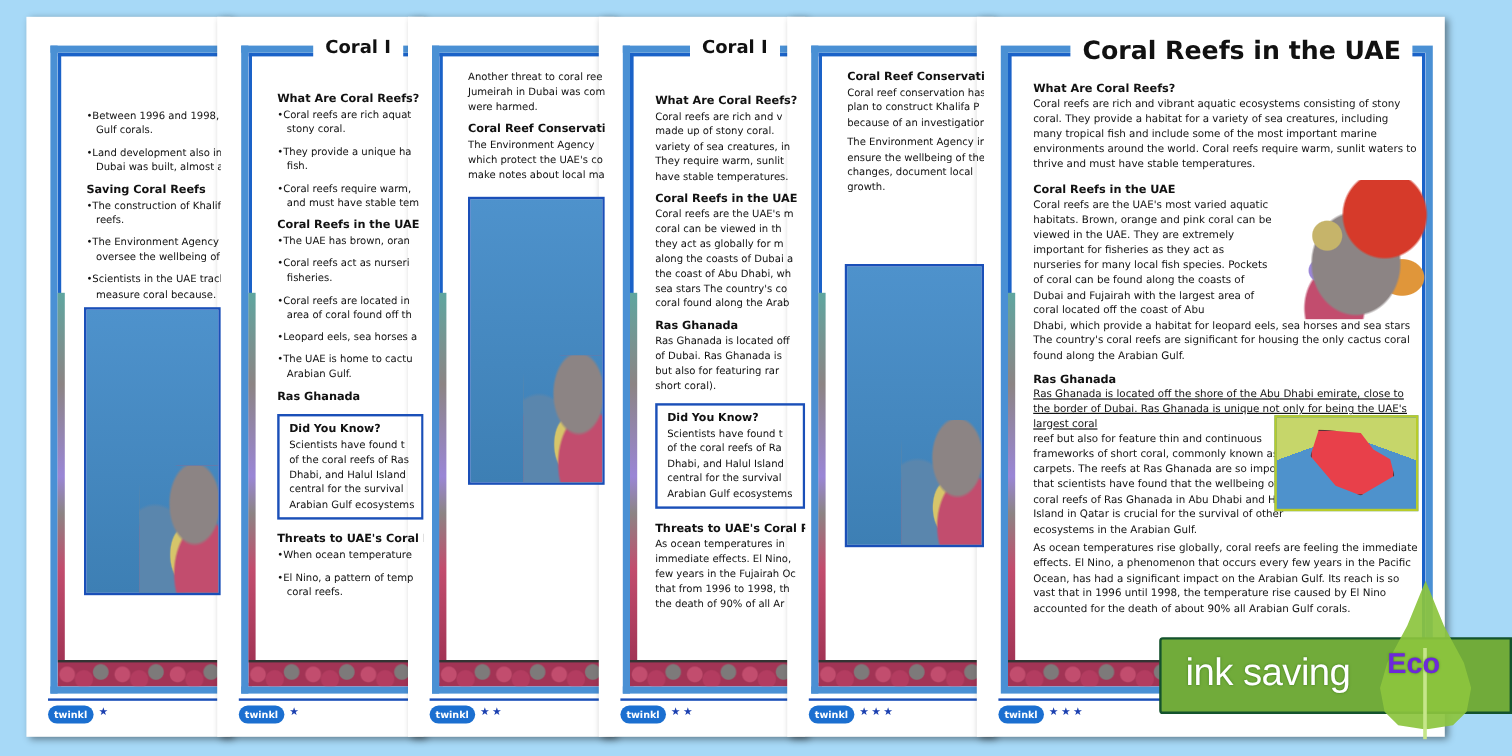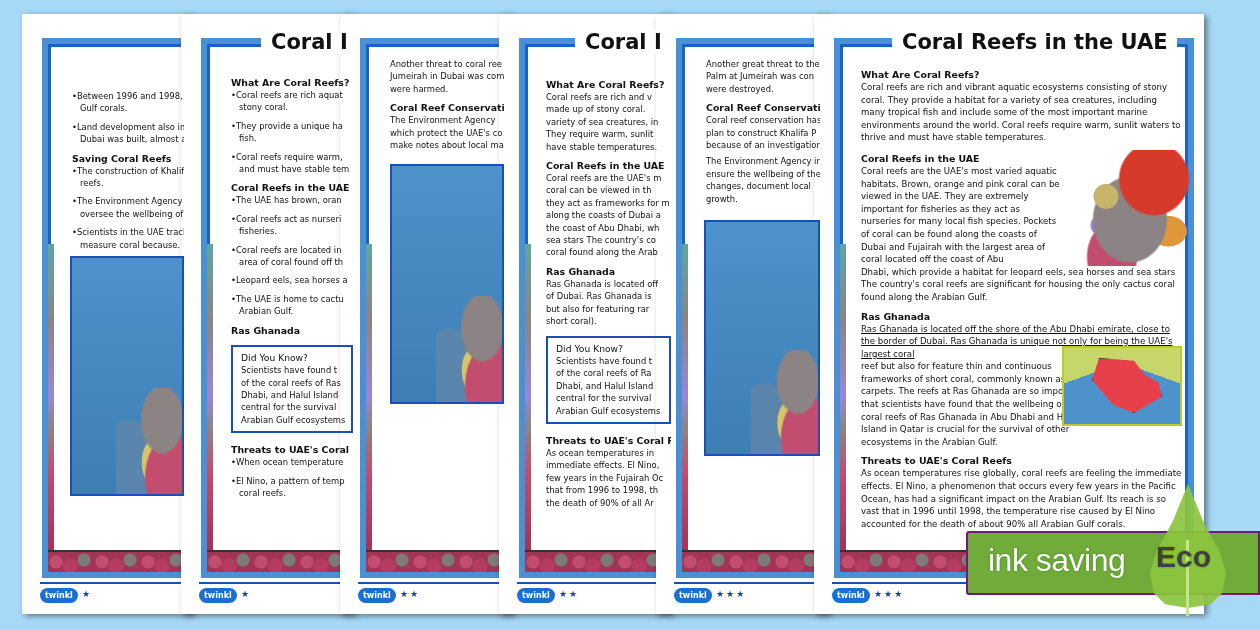--- a/index.html
+++ b/index.html
@@ -37,40 +37,40 @@
   }
   .coral-side {
     position: absolute; left: -2px; top: 200px; width: 8px; bottom: 22px;
     background: linear-gradient(#5fa6a0, #8c8484 25%, #9a86d6 50%, #8c8484 60%, #c24d6e 75%, #a23455);
   }
 
   .page-title {
     position: absolute; top: 16px; left: 70px;
     background: #fff; padding: 0 10px;
     font-family: "DejaVu Sans", sans-serif; font-weight: bold;
-    font-size: 21px; color: #111; white-space: nowrap; z-index: 2;
+    font-size: 15px; color: #111; white-space: nowrap; z-index: 2;
   }
   .content {
     position: absolute; left: 24px; top: 46px; right: 0;
     font-family: "DejaVu Sans", sans-serif;
     font-size: 8.4px; line-height: 12.4px; color: #111; white-space: nowrap;
     z-index: 2;
   }
   .content.wide { white-space: normal; right: 14px; font-size: 8.6px; line-height: 12.6px; }
   .content h4 { font-size: 9.4px; font-weight: bold; margin-top: 6px; line-height: 13px; }
   .content h4:first-child { margin-top: 0; }
   .content p { margin-bottom: 3px; }
   .content li { list-style: none; padding-left: 8px; text-indent: -8px; margin-bottom: 6px; }
   .content li::before { content: "\2022 "; }
 
   .know-box {
     border: 2px solid #1a4fb8; padding: 5px 8px; margin: 8px 0 10px 0;
     font-size: 8.4px; line-height: 12.4px;
   }
-  .know-box h5 { font-size: 9.2px; font-weight: normal; }
+  .know-box h5 { font-size: 9.2px; font-weight: bold; }
 
   .sea-panel {
     position: absolute; background: linear-gradient(#4e92cc, #3d7fb4);
     border: 2px solid #1a4fb8; z-index: 1;
   }
   .sea-panel .reef {
     position: absolute; right: 0; bottom: 0; width: 60%; height: 45%;
     background:
       radial-gradient(ellipse at 70% 30%, #8c8484 20px, transparent 22px),
       radial-gradient(circle at 78% 40%, #9a86d6 8px, transparent 9px),
@@ -109,35 +109,35 @@
       linear-gradient(160deg, #c6d66a 0 30%, transparent 30%),
       linear-gradient(20deg, transparent 0 70%, #c6d66a 70%); }
   .map-art .arabia {
     position: absolute; left: 28px; top: 10px; width: 70px; height: 55px;
     background: #e8404a; border: 1px solid #333;
     clip-path: polygon(10% 0, 60% 5%, 75% 30%, 95% 45%, 100% 70%, 60% 100%, 30% 85%, 0 40%);
   }
 
   .eco-banner {
     position: absolute; left: 966px; top: 531px; width: 294px; height: 64px;
-    background: #71ab3a; border: 2px solid #701a75; border-radius: 3px 0 0 3px; z-index: 10;
+    background: #71ab3a; border: 2px solid #14532d; border-radius: 3px 0 0 3px; z-index: 10;
   }
   .eco-text {
     position: absolute; left: 20px; top: 9px; color: #ffffff; font-size: 32px;
     font-family: "Liberation Sans", sans-serif; letter-spacing: -0.5px;
     text-shadow: 0 0 2px #3c7a1a;
   }
   .leaf {
     position: absolute; left: 1150px; top: 484px; width: 76px; height: 124px; z-index: 11;
     background: #8cc43e; opacity: 0.92;
     clip-path: polygon(50% 0, 70% 30%, 92% 55%, 100% 72%, 95% 88%, 80% 97%, 50% 100%, 20% 97%, 5% 88%, 0 72%, 8% 55%, 30% 30%);
   }
   .leaf-stem { position: absolute; left: 1186px; top: 540px; width: 3px; height: 76px; background: #c6e68a; z-index: 12; }
   .eco-label {
-    position: absolute; left: 1156px; top: 540px; color: #404040; font-weight: bold; font-size: 30px;
+    position: absolute; left: 1156px; top: 540px; color: #6d28d9; font-weight: bold; font-size: 24px;
     font-family: "Liberation Sans", sans-serif; z-index: 13; text-shadow: 0 0 2px #4a8a1a;
   }
 </style>
 </head>
 <body>
 
 <div class="page" style="left:22px; width:170px;">
   <div class="frame" style="left:20px; top:24px;">
     <div class="inner"></div>
     <div class="coral-side"></div>
@@ -228,21 +228,21 @@
   <div class="frame">
     <div class="inner"></div>
     <div class="coral-side"></div>
     <div class="coral-border"></div>
   </div>
   <div class="page-title" style="left:76px;">Coral I</div>
   <div class="content" style="left:47px; top:64px;">
     <h4>What Are Coral Reefs?</h4>
     <p><span>Coral reefs are rich and v</span><br><span>made up of stony coral.</span><br><span>variety of sea creatures, in</span><br><span>They require warm, sunlit</span><br><span>have stable temperatures.</span></p>
     <h4>Coral Reefs in the UAE</h4>
-    <p><span>Coral reefs are the UAE's m</span><br><span>coral can be viewed in th</span><br><span>they act as frameworks for m</span><br><span>along the coasts of Dubai a</span><br><span>the coast of Abu Dhabi, wh</span><br><span>sea stars The country's co</span><br><span>coral found along the Arab</span></p>
+    <p><span>Coral reefs are the UAE's m</span><br><span>coral can be viewed in th</span><br><span>they act as globally for m</span><br><span>along the coasts of Dubai a</span><br><span>the coast of Abu Dhabi, wh</span><br><span>sea stars The country's co</span><br><span>coral found along the Arab</span></p>
     <h4>Ras Ghanada</h4>
     <p><span>Ras Ghanada is located off</span><br><span>of Dubai. Ras Ghanada is</span><br><span>but also for featuring rar</span><br><span>short coral).</span></p>
     <div class="know-box">
       <h5>Did You Know?</h5>
       <div>Scientists have found t</div>
       <div>of the coral reefs of Ra</div>
       <div>Dhabi, and Halul Island</div>
       <div>central for the survival</div>
       <div>Arabian Gulf ecosystems</div>
     </div>
@@ -253,21 +253,20 @@
   <div class="twinkl-logo">twinkl</div>
   <div class="stars">★★</div>
 </div>
 
 <div class="page" style="left:656px; width:172px;">
   <div class="frame">
     <div class="inner"></div>
     <div class="coral-side"></div>
     <div class="coral-border"></div>
     <div class="content" style="top:14px;">
-      <p><span>Another great threat to the</span><br><span>Palm at Jumeirah was con</span><br><span>were destroyed.</span></p>
       <h4>Coral Reef Conservation</h4>
       <p><span>Coral reef conservation has</span><br><span>plan to construct Khalifa P</span><br><span>because of an investigation</span></p>
       <p style="margin-top:4px;"><span>The Environment Agency in</span><br><span>ensure the wellbeing of the</span><br><span>changes, document local</span><br><span>growth.</span></p>
     </div>
     <div class="sea-panel" style="left:22px; top:176px; right:0; height:236px;">
       <div class="reef"></div>
     </div>
   </div>
   <div class="footer-line"></div>
   <div class="twinkl-logo">twinkl</div>
@@ -283,21 +282,20 @@
   <div class="page-title" style="left:78px; font-size:21px;"><span>Coral Reefs in the UAE</span></div>
   <div class="content wide" style="left:47px; top:54px; right:22px;">
     <h4>What Are Coral Reefs?</h4>
     <p>Coral reefs are rich and vibrant aquatic ecosystems consisting of stony coral. They provide a habitat for a variety of sea creatures, including many tropical fish and include some of the most important marine environments around the world. Coral reefs require warm, sunlit waters to thrive and must have stable temperatures.</p>
     <h4 style="margin-top:8px;">Coral Reefs in the UAE</h4>
     <p style="margin-right:120px; margin-bottom:0;">Coral reefs are the UAE's most varied aquatic habitats. Brown, orange and pink coral can be viewed in the UAE. They are extremely important for fisheries as they act as nurseries for many local fish species. Pockets of coral can be found along the coasts of Dubai and Fujairah with the largest area of coral located off the coast of Abu</p>
     <p>Dhabi, which provide a habitat for leopard eels, sea horses and sea stars The country's coral reefs are significant for housing the only cactus coral found along the Arabian Gulf.</p>
     <h4 style="margin-top:6px;">Ras Ghanada</h4>
     <p style="margin-bottom:0;text-decoration:underline;">Ras Ghanada is located off the shore of the Abu Dhabi emirate, close to the border of Dubai. Ras Ghanada is unique not only for being the UAE's largest coral</p>
     <p style="margin-right:92px;">reef but also for feature thin and continuous frameworks of short coral, commonly known as coral carpets. The reefs at Ras Ghanada are so important that scientists have found that the wellbeing of the coral reefs of Ras Ghanada in Abu Dhabi and Halul Island in Qatar is crucial for the survival of other ecosystems in the Arabian Gulf.</p>
-    <h4 style="margin-top:6px;">Threats to UAE's Coral Reefs</h4>
     <p>As ocean temperatures rise globally, coral reefs are feeling the immediate effects. El Nino, a phenomenon that occurs every few years in the Pacific Ocean, has had a significant impact on the Arabian Gulf. Its reach is so vast that in 1996 until 1998, the temperature rise caused by El Nino accounted for the death of about 90% all Arabian Gulf corals.</p>
   </div>
   <div class="coral-art"></div>
   <div class="map-art">
     <div class="land"></div>
     <div class="arabia"></div>
   </div>
   <div class="footer-line"></div>
   <div class="twinkl-logo">twinkl</div>
   <div class="stars">★★★</div>

